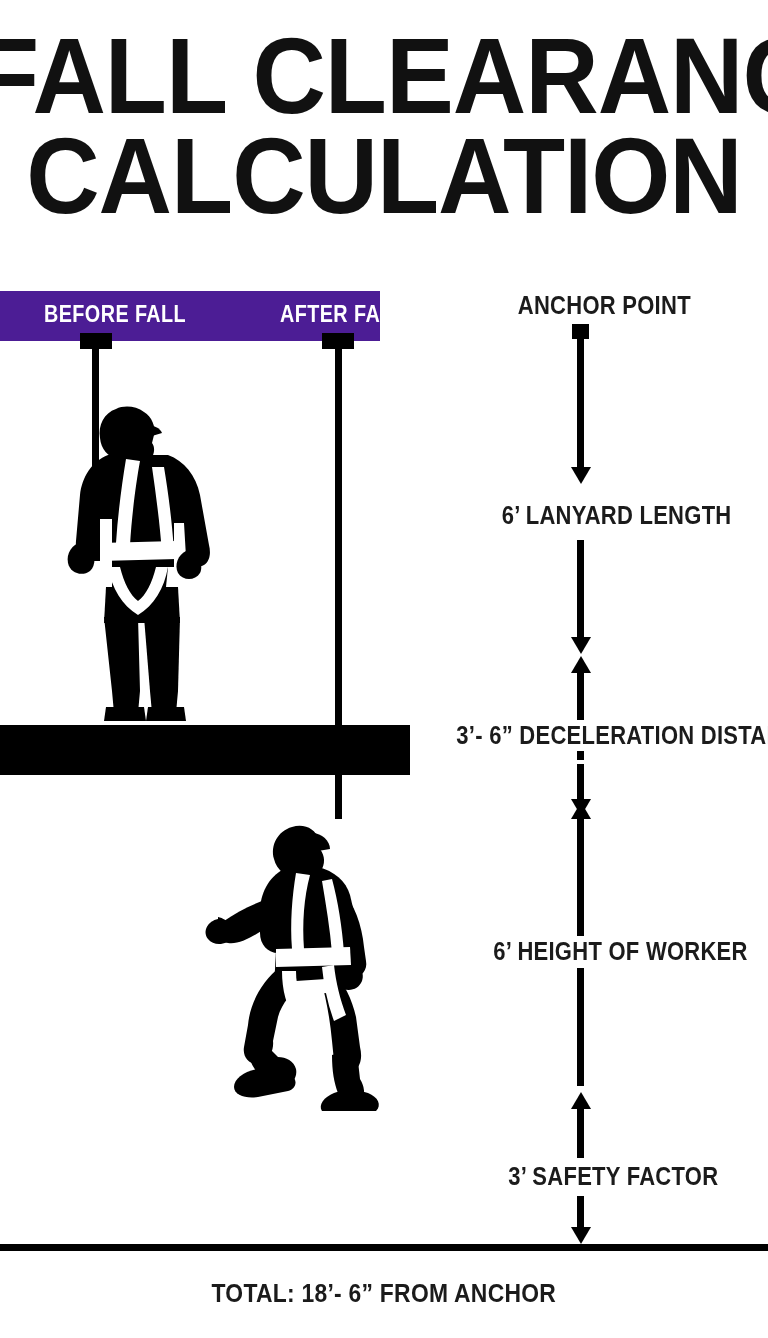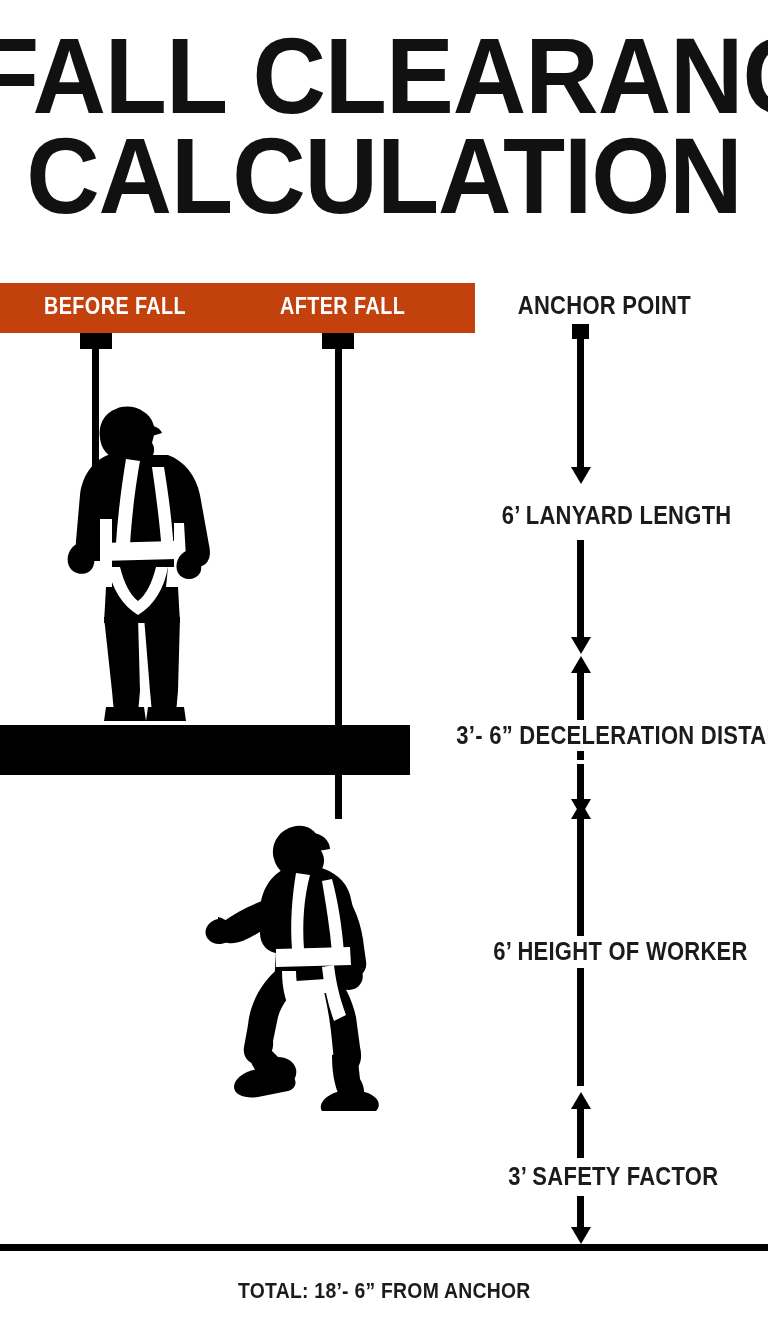--- a/index.html
+++ b/index.html
@@ -55,24 +55,24 @@
     position: absolute;
     left: 0;
     top: 283px;
     width: 412px;
     height: 960px;
   }
 
   .top-beam {
     position: absolute;
     left: 0;
-    top: 0;
-    width: 475px;
+    top: 8px;
+    width: 380px;
     height: 50px;
-    background: #c2410c;
+    background: #4c1d95;
   }
   .beam-label {
     position: absolute;
     top: 12px;
     color: #ffffff;
     font-size: 23px;
     font-weight: 700;
     letter-spacing: 0.5px;
     transform: scaleX(0.86);
     transform-origin: left top;
@@ -187,21 +187,21 @@
     height: 7px;
     background: #000000;
   }
   .total-label {
     position: absolute;
     left: 0;
     top: 1278px;
     width: 768px;
     text-align: center;
     color: #1b1b1b;
-    font-size: 22px;
+    font-size: 26px;
     font-weight: 700;
     letter-spacing: 0.3px;
     white-space: nowrap;
   }
   .total-label span {
     display: inline-block;
     transform: scaleX(0.88);
   }
 </style>
 </head>

